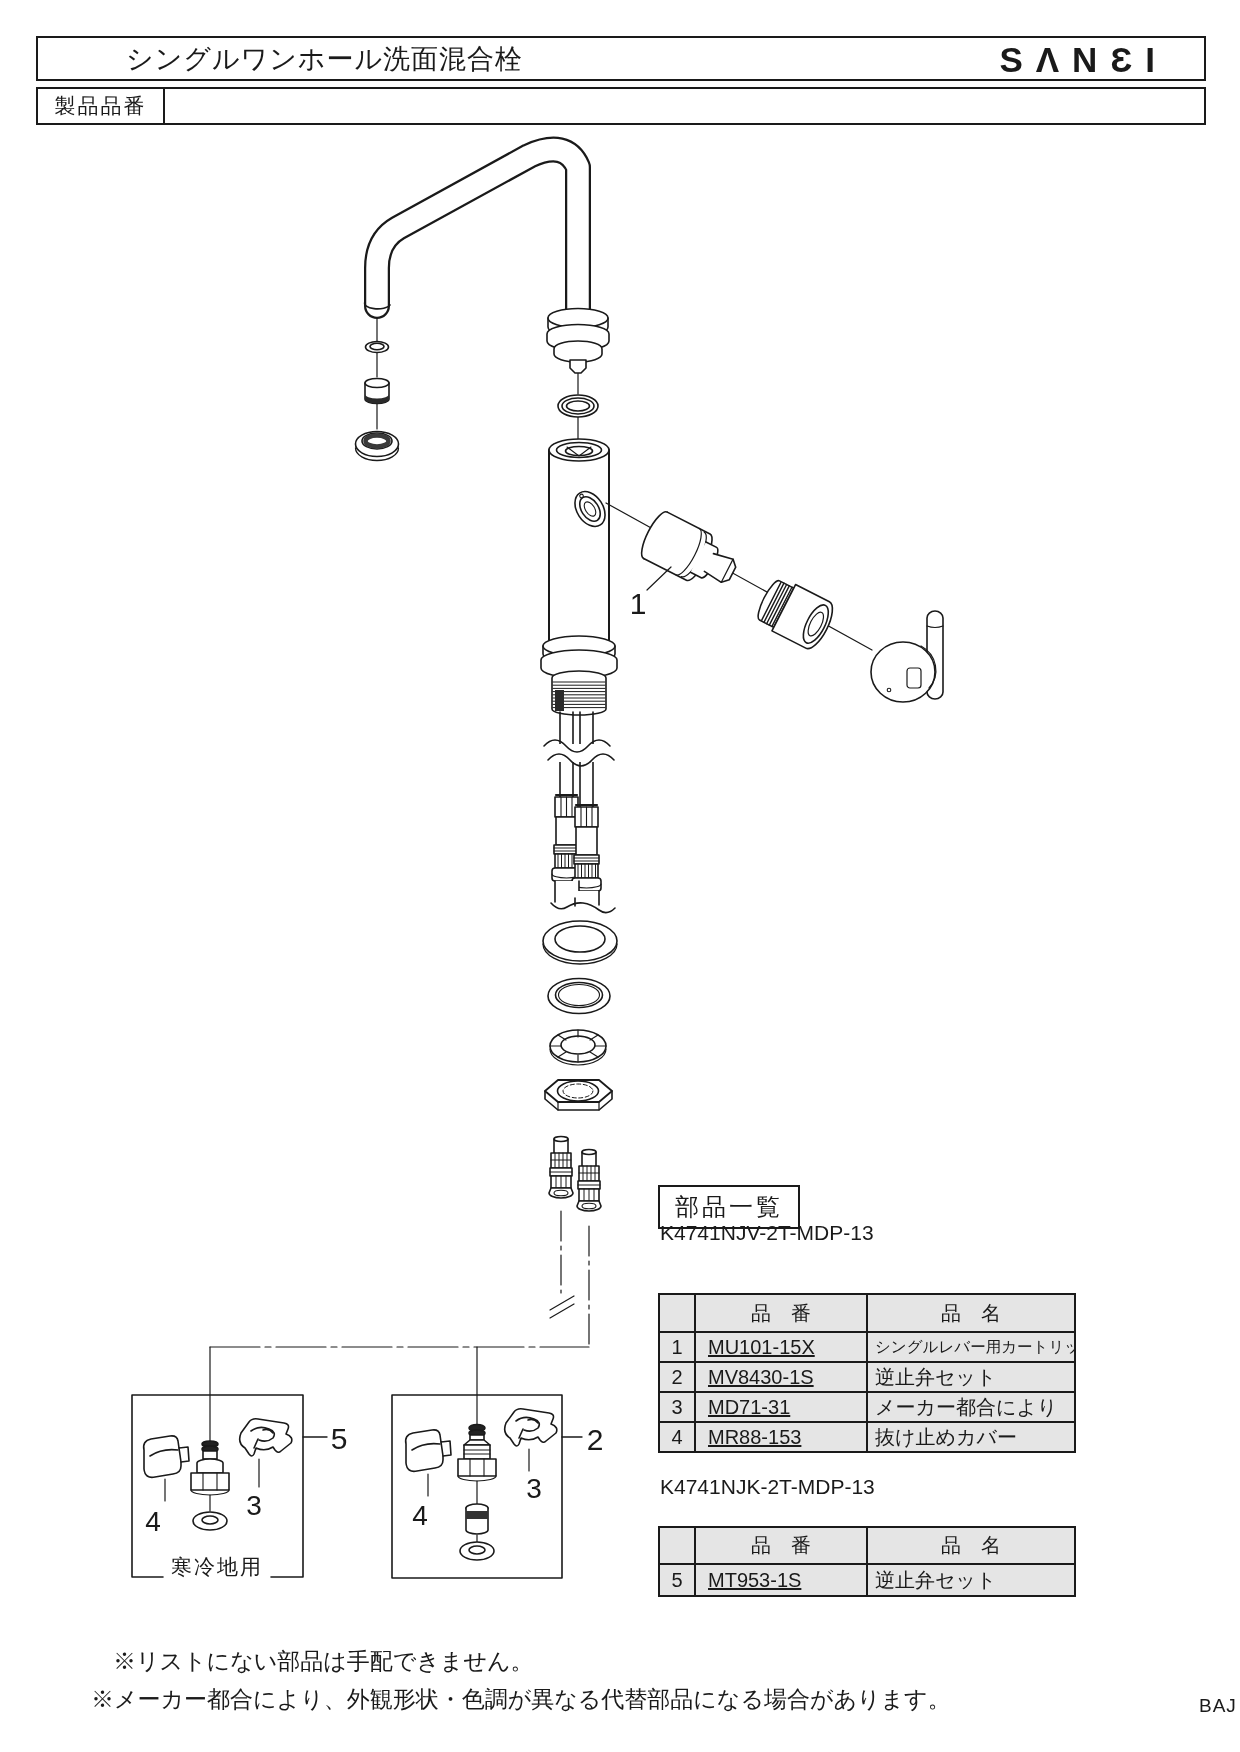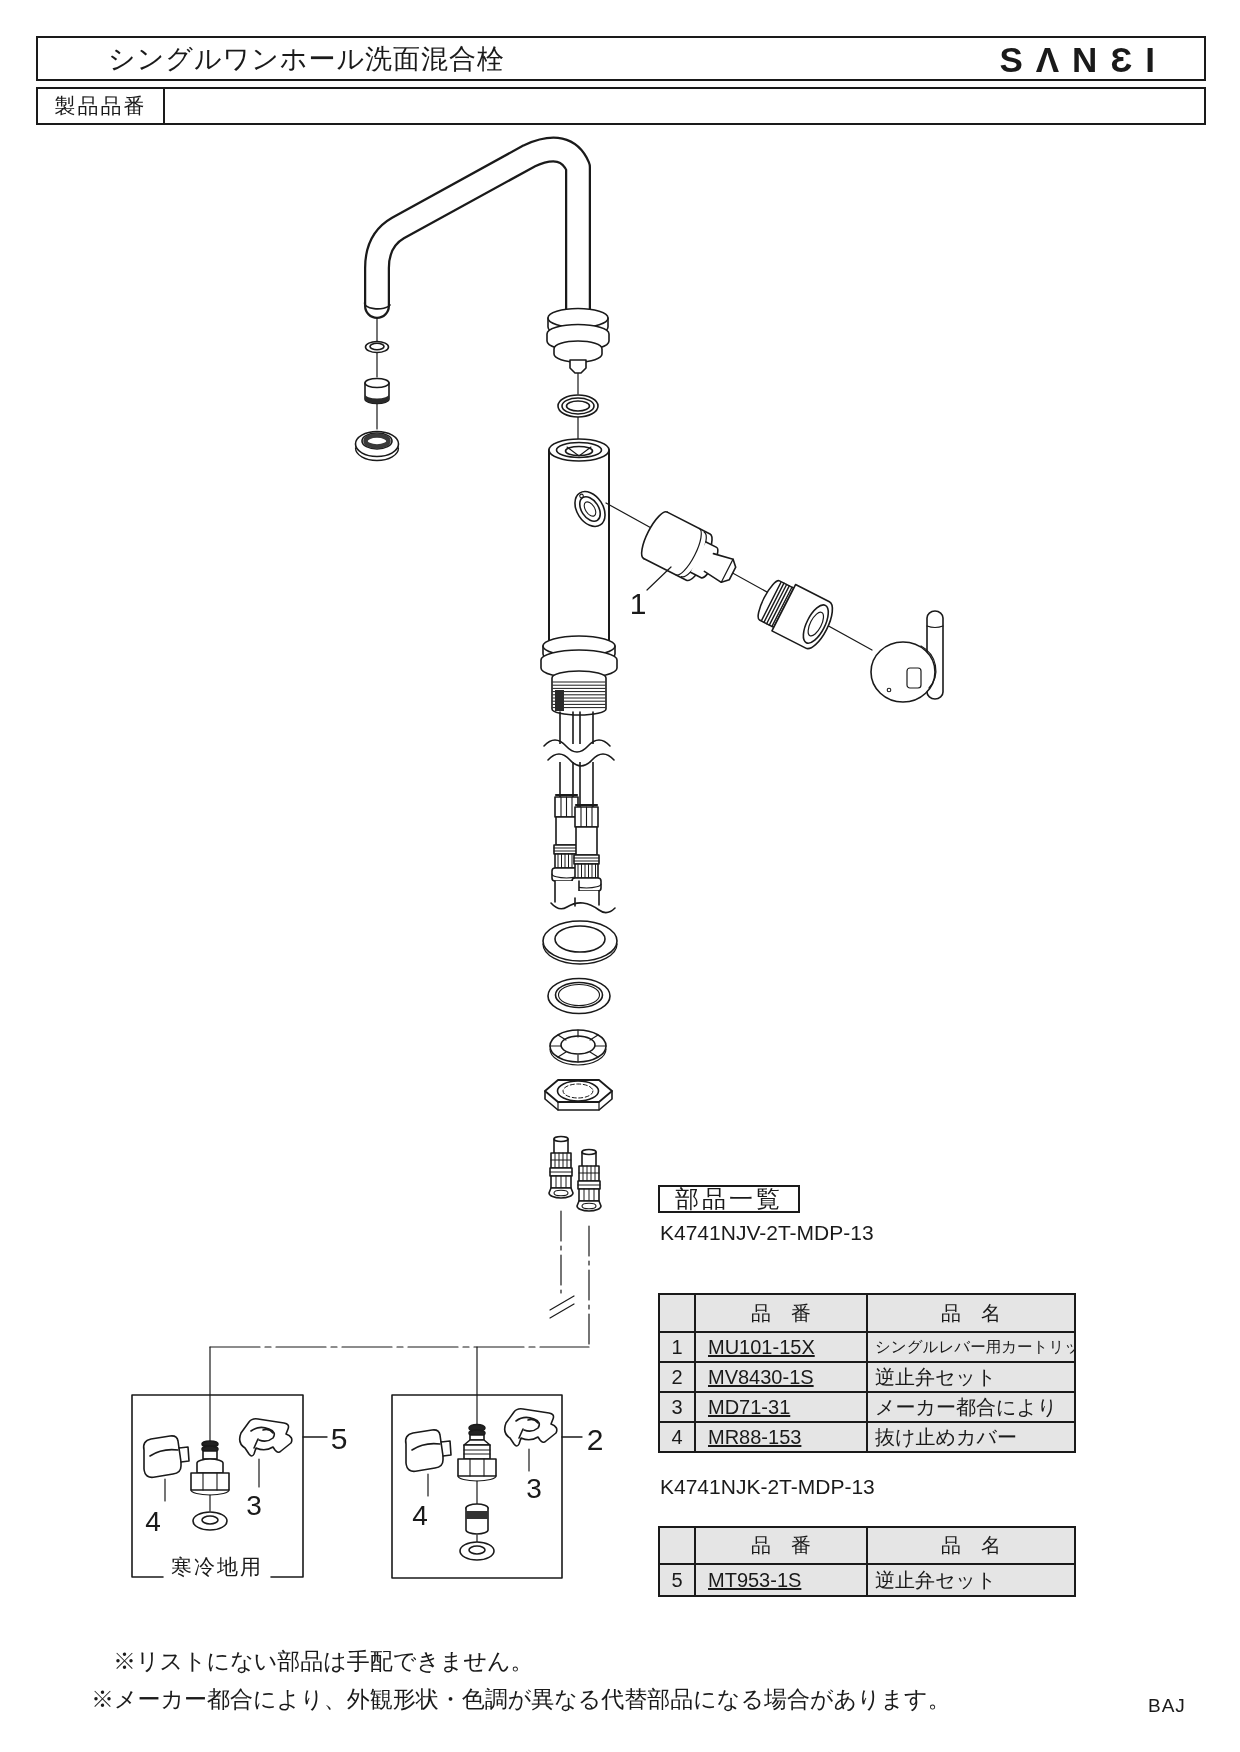--- a/index.html
+++ b/index.html
@@ -5,30 +5,30 @@
   * { margin:0; padding:0; box-sizing:border-box; }
   html,body { background:#fff; }
   body {
     width:1240px; height:1752px; position:relative; overflow:hidden;
     font-family:"Liberation Sans", sans-serif; color:#1a1a1a;
   }
   .abs { position:absolute; }
   
   .title-bar { left:36px; top:36px; width:1170px; height:45px;
     border:2.5px solid #1a1a1a; display:flex; align-items:center; }
-  .title-text { margin-left:70px; font-size:27px; letter-spacing:1px; }
+  .title-text { margin-left:88px; font-size:27px; letter-spacing:1px; }
   .brand { position:absolute; right:36px; top:2px; font-size:35px; font-weight:bold;
     letter-spacing:13px; white-space:nowrap; }
   .product-row { left:36px; top:87px; width:1170px; height:38px;
     border:2.5px solid #1a1a1a; display:flex; align-items:stretch; }
   .product-label { width:127px; border-right:2.5px solid #1a1a1a; display:flex;
     align-items:center; justify-content:center; font-size:21px; letter-spacing:2px; }
   .product-number { display:flex; align-items:center; padding-left:15px; font-size:24px; }
   
-  .section-box { left:658px; top:1185px; width:142px; height:28px; border:2px solid #1a1a1a;
+  .section-box { left:658px; top:1185px; width:142px; height:44px; border:2px solid #1a1a1a;
     display:flex; align-items:center; justify-content:center; font-size:24px; letter-spacing:3px; }
   .model-head { font-size:21px; }
   .model-head.m1 { left:660px; top:1221px; }
   .model-head.m2 { left:660px; top:1475px; }
   table.parts { position:absolute; border-collapse:collapse; table-layout:fixed;
     width:416px; background:#e5e5e5; }
   table.parts.t1 { left:658px; top:1293px; }
   table.parts.t2 { left:658px; top:1526px; }
   table.parts th, table.parts td { border:2px solid #1a1a1a; overflow:hidden;
     white-space:nowrap; }
@@ -39,21 +39,21 @@
   table.parts td { height:30px; font-size:20px; }
   table.parts.t2 th { height:37px; }
   table.parts.t2 td { height:32px; }
   td.no { text-align:center; font-size:19px; }
   td.code { padding-left:12px;text-decoration:underline; }
   td.name { padding-left:7px; font-size:19px; }
   td.name.small { font-size:15.5px; }
   
   .note1 { left:113px; top:1646px; font-size:23px; }
   .note2 { left:91px;  top:1684px; font-size:23px; }
-  .doc-code { left:1148px; top:1695px; font-size:19px; letter-spacing:1px; }
+  .doc-code { left:1199px; top:1695px; font-size:19px; letter-spacing:1px; }
   svg text { font-family:"Liberation Sans", sans-serif; fill:#1a1a1a; stroke:none; }
 </style>
 </head>
 <body>
 
 <svg class="abs" style="left:0;top:0" width="1240" height="1752" viewBox="0 0 1240 1752">
   <defs>
     <g id="clip4">
       <path d="M1,12 Q-1,3 8,1 L27,-2 Q34,-3 35,3 L36,10 L45,9 L46,23 L38,24 L38,28 Q38,35 30,36 L12,39 Q2,41 1,31 Z" fill="#fff"></path>
       <path d="M7,18 Q19,10 35,12" fill="none"></path>

